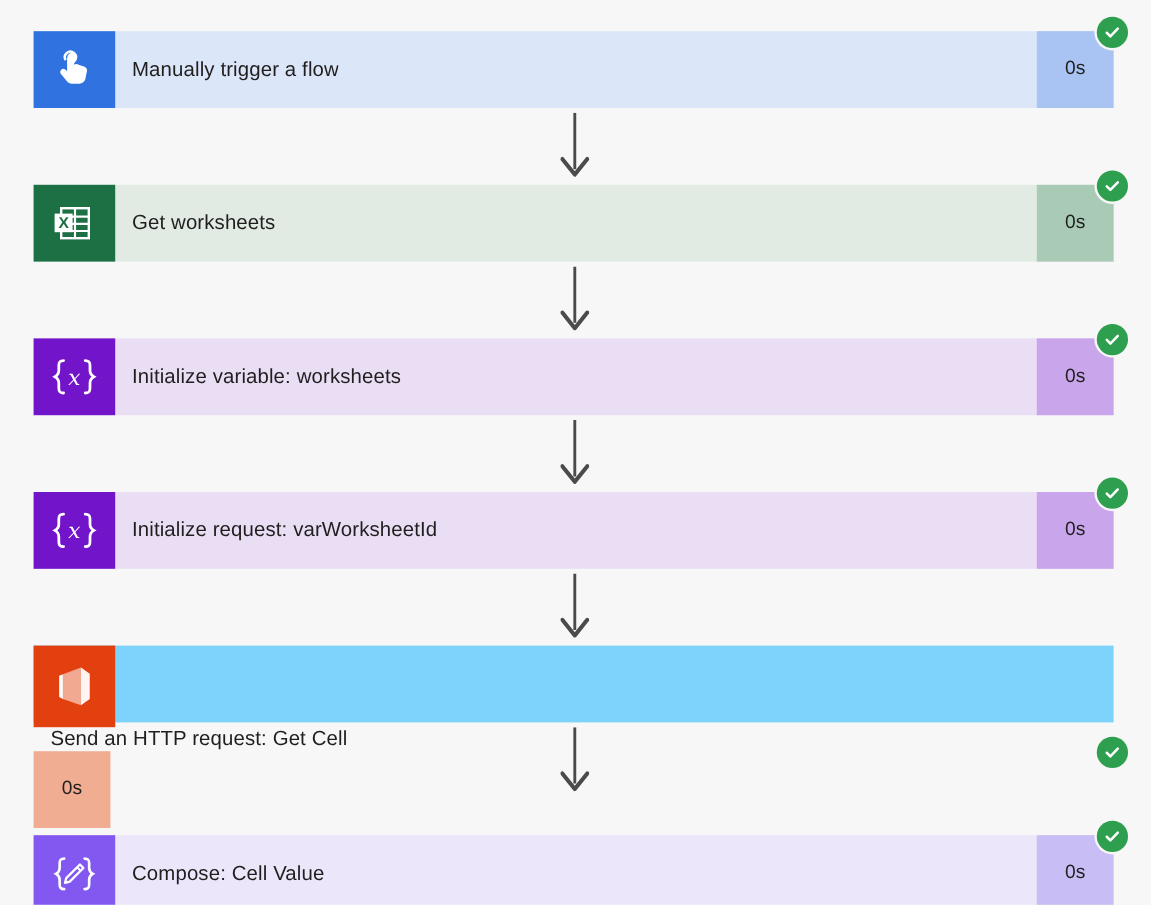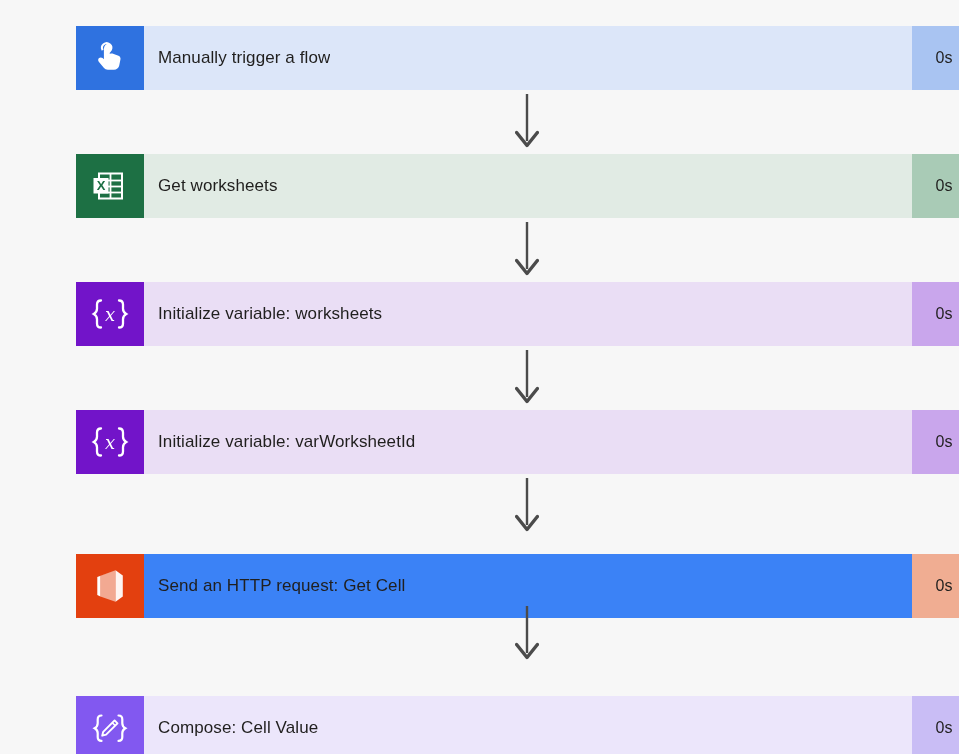--- a/index.html
+++ b/index.html
@@ -13,21 +13,20 @@
     background: #f7f7f7;
     font-family: "Liberation Sans", "DejaVu Sans", sans-serif;
     overflow: hidden;
     position: relative;
   }
 
   #flow-canvas {
     position: relative;
     width: 869px;
     height: 754px;
-    margin-left: 48px;
   }
 
   
   .flow-step {
     position: absolute;
     left: 28px;
     width: 900px;
     height: 64px;
     display: flex;
     align-items: stretch;
@@ -210,40 +209,40 @@
     </div>
     <div class="flow-step" style="top: 410px; background: rgb(234, 222, 245);">
       <div class="step-icon" style="background:#7214c9">
         <svg class="icon-glyph" width="46" height="34" viewBox="0 0 46 34" aria-hidden="true">
           <path fill="none" stroke="#ffffff" stroke-width="2.3" stroke-linecap="round" d="M14 3.5c-3.2 0-4 1.3-4 4.1v4.2c0 2.4-1.3 4.1-3.2 5.2 1.9 1.1 3.2 2.8 3.2 5.2v4.2c0 2.8.8 4.1 4 4.1"></path>
           <path fill="none" stroke="#ffffff" stroke-width="2.3" stroke-linecap="round" d="M32 3.5c3.2 0 4 1.3 4 4.1v4.2c0 2.4 1.3 4.1 3.2 5.2-1.9 1.1-3.2 2.8-3.2 5.2v4.2c0 2.8-.8 4.1-4 4.1"></path>
           <text x="23" y="23.5" font-family="DejaVu Serif, serif" font-style="italic" font-size="18" fill="#ffffff" text-anchor="middle">x</text>
         </svg>
       </div>
       <div class="step-body">
-        <span class="step-title">Initialize variable: varWorksheetId</span>
+        <span class="step-title">Initialize request: varWorksheetId</span>
       </div>
       <div class="duration-wrap">
         <div class="step-duration" style="background:#c9a6ec">0s</div>
         <span class="status-badge">
           <span class="dot">
             <svg width="16" height="16" viewBox="0 0 16 16" aria-hidden="true">
               <path fill="none" stroke="#ffffff" stroke-width="2.1" stroke-linecap="round" stroke-linejoin="round" d="M3.3 8.3l3.0 3.0 6.2-6.4"></path>
             </svg>
           </span>
         </span>
       </div>
     </div>
     <div class="connector" style="top: 478px;">
       <svg width="24" height="56" viewBox="0 0 24 56" aria-hidden="true">
         <line x1="12" y1="0" x2="12" y2="47" stroke="#4b4b4b" stroke-width="2.4"></line>
         <path fill="none" stroke="#4b4b4b" stroke-width="3.4" stroke-linecap="round" stroke-linejoin="round" d="M1.6 38.5 12 51.5 22.4 38.5"></path>
       </svg>
     </div>
-    <div class="flow-step" style="top: 554px; background: #3b82f6;">
+    <div class="flow-step" style="top: 538px; background: #7dd3fc; flex-direction: column;">
       <div class="step-icon" style="background:#e3400f">
         <svg class="icon-glyph" width="34" height="38" viewBox="0 0 34 38" aria-hidden="true">
           <path fill="#ffffff" d="M22.5 3.2 7.4 9.0v20.4l-3.1-1.5V10.1L22.5 3.2z"></path>
           <path fill="#ffffff" d="M22.5 3.2v31.6l-15.1-5.4V9.0L22.5 3.2z" opacity="0.55"></path>
           <path fill="#ffffff" d="M22.5 3.2 29.8 8.4v21.2L22.5 34.8V3.2z" opacity="0.95"></path>
           <path fill="#ffffff" d="M7.4 9.0 22.5 3.2v8.4L12.9 16.2v12.1L7.4 29.4V9.0z" opacity="0.0"></path>
         </svg>
       </div>
       <div class="step-body">
         <span class="step-title">Send an HTTP request: Get Cell</span>

